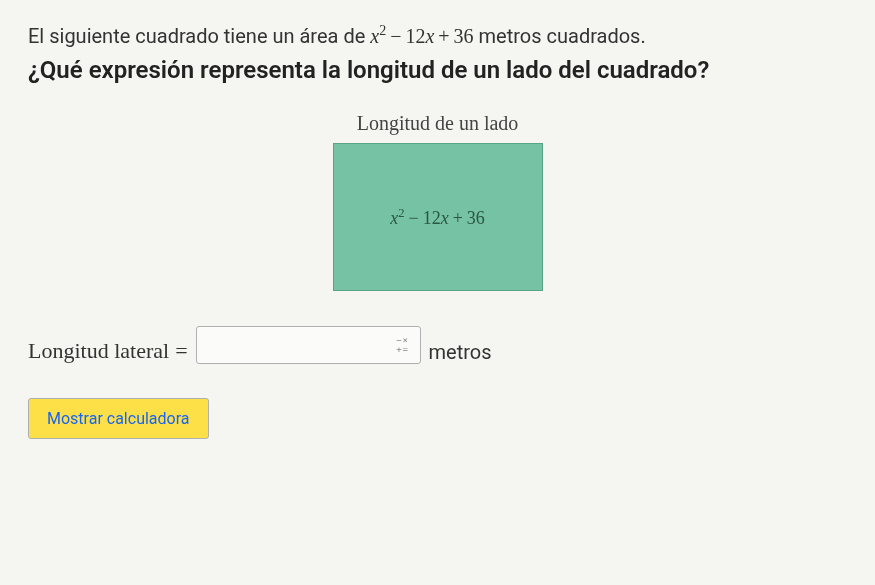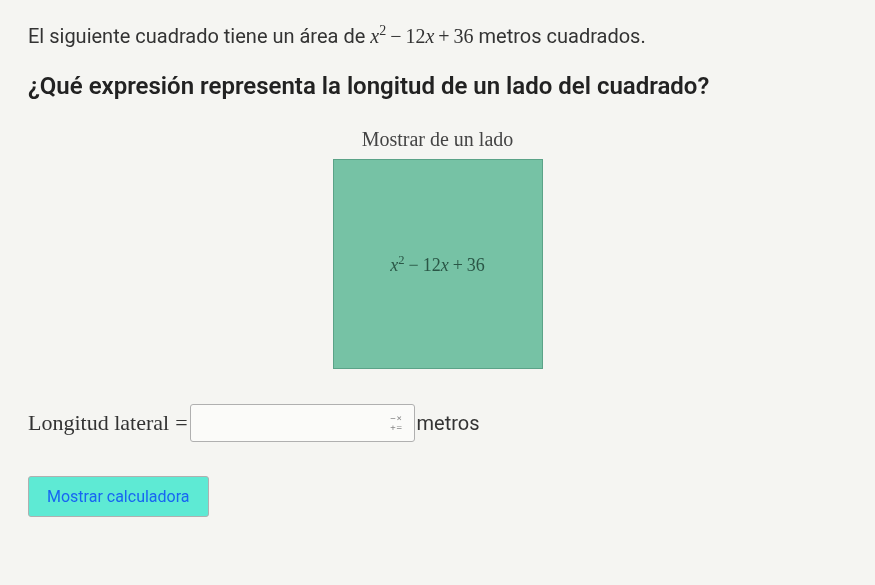--- a/index.html
+++ b/index.html
@@ -11,21 +11,21 @@
       font-family: -apple-system, BlinkMacSystemFont, "Segoe UI", Roboto, "Helvetica Neue", Arial, sans-serif;
       background: #f5f5f2;
       width: 875px;
       height: 585px;
       padding: 20px 28px;
       color: #333;
     }
     .problem-statement {
       font-size: 20px;
       line-height: 1.6;
-      margin-bottom: 20px;
+      margin-bottom: 4px;
       color: #333;
     }
     .question {
       font-size: 24px;
       font-weight: 600;
       color: #222;
       margin-bottom: 28px;
     }
     .figure-area {
       text-align: center;
@@ -35,21 +35,21 @@
       font-family: "Times New Roman", Georgia, serif;
       font-size: 20px;
       color: #444;
       margin-bottom: 8px;
     }
     .square {
       display: inline-flex;
       align-items: center;
       justify-content: center;
       width: 210px;
-      height: 210px;
+      height: 148px;
       background: #76c2a5;
       border: 1px solid #5ba388;
     }
     .math {
       font-family: "Times New Roman", Georgia, serif;
       font-style: italic;
     }
     .math .op {
       font-style: normal;
       padding: 0 4px;
@@ -61,22 +61,22 @@
       font-size: 0.7em;
       vertical-align: super;
       font-style: normal;
     }
     .square .math {
       font-size: 18px;
       color: #2a5646;
     }
     .answer-row {
       display: flex;
-      align-items: center;
-      gap: 2px;
+      align-items: flex-end;
+      gap: 8px;
       margin-bottom: 34px;
       font-size: 20px;
     }
     .answer-label {
       font-family: "Times New Roman", Georgia, serif;
       font-size: 22px;
       color: #333;
     }
     .answer-label .eq {
       padding-left: 6px;
@@ -109,41 +109,41 @@
     }
     .unit {
       font-size: 20px;
       color: #333;
       margin-left: 0;
     }
     .calculator-button {
       display: inline-block;
       border: 1px solid #b0b0b0;
       border-radius: 3px;
-      background: #5eead4;
+      background: #fde047;
       color: #1865f2;
       font-size: 16px;
       padding: 10px 18px;
       cursor: pointer;
       font-family: inherit;
     }
   </style>
 </head>
 <body>
 
 
 
 <div class="problem-statement">
   <span>El siguiente cuadrado tiene un área de </span><span class="math"><span>x</span><sup>2</sup><span class="op">−</span><span class="num">12</span><span>x</span><span class="op">+</span><span class="num">36</span></span><span> metros cuadrados.</span>
 </div>
 
 <div class="question">¿Qué expresión representa la longitud de un lado del cuadrado?</div>
 
 <div class="figure-area">
-  <div class="figure-label">Mostrar de un lado</div>
+  <div class="figure-label">Longitud de un lado</div>
   <div class="square">
     <span class="math"><span>x</span><sup>2</sup><span class="op">−</span><span class="num">12</span><span>x</span><span class="op">+</span><span class="num">36</span></span>
   </div>
 </div>
 
 <div class="answer-row">
   <span class="answer-label">
     <span>Longitud lateral</span><span class="eq">=</span>
   </span>
   <div class="answer-input" value="">

